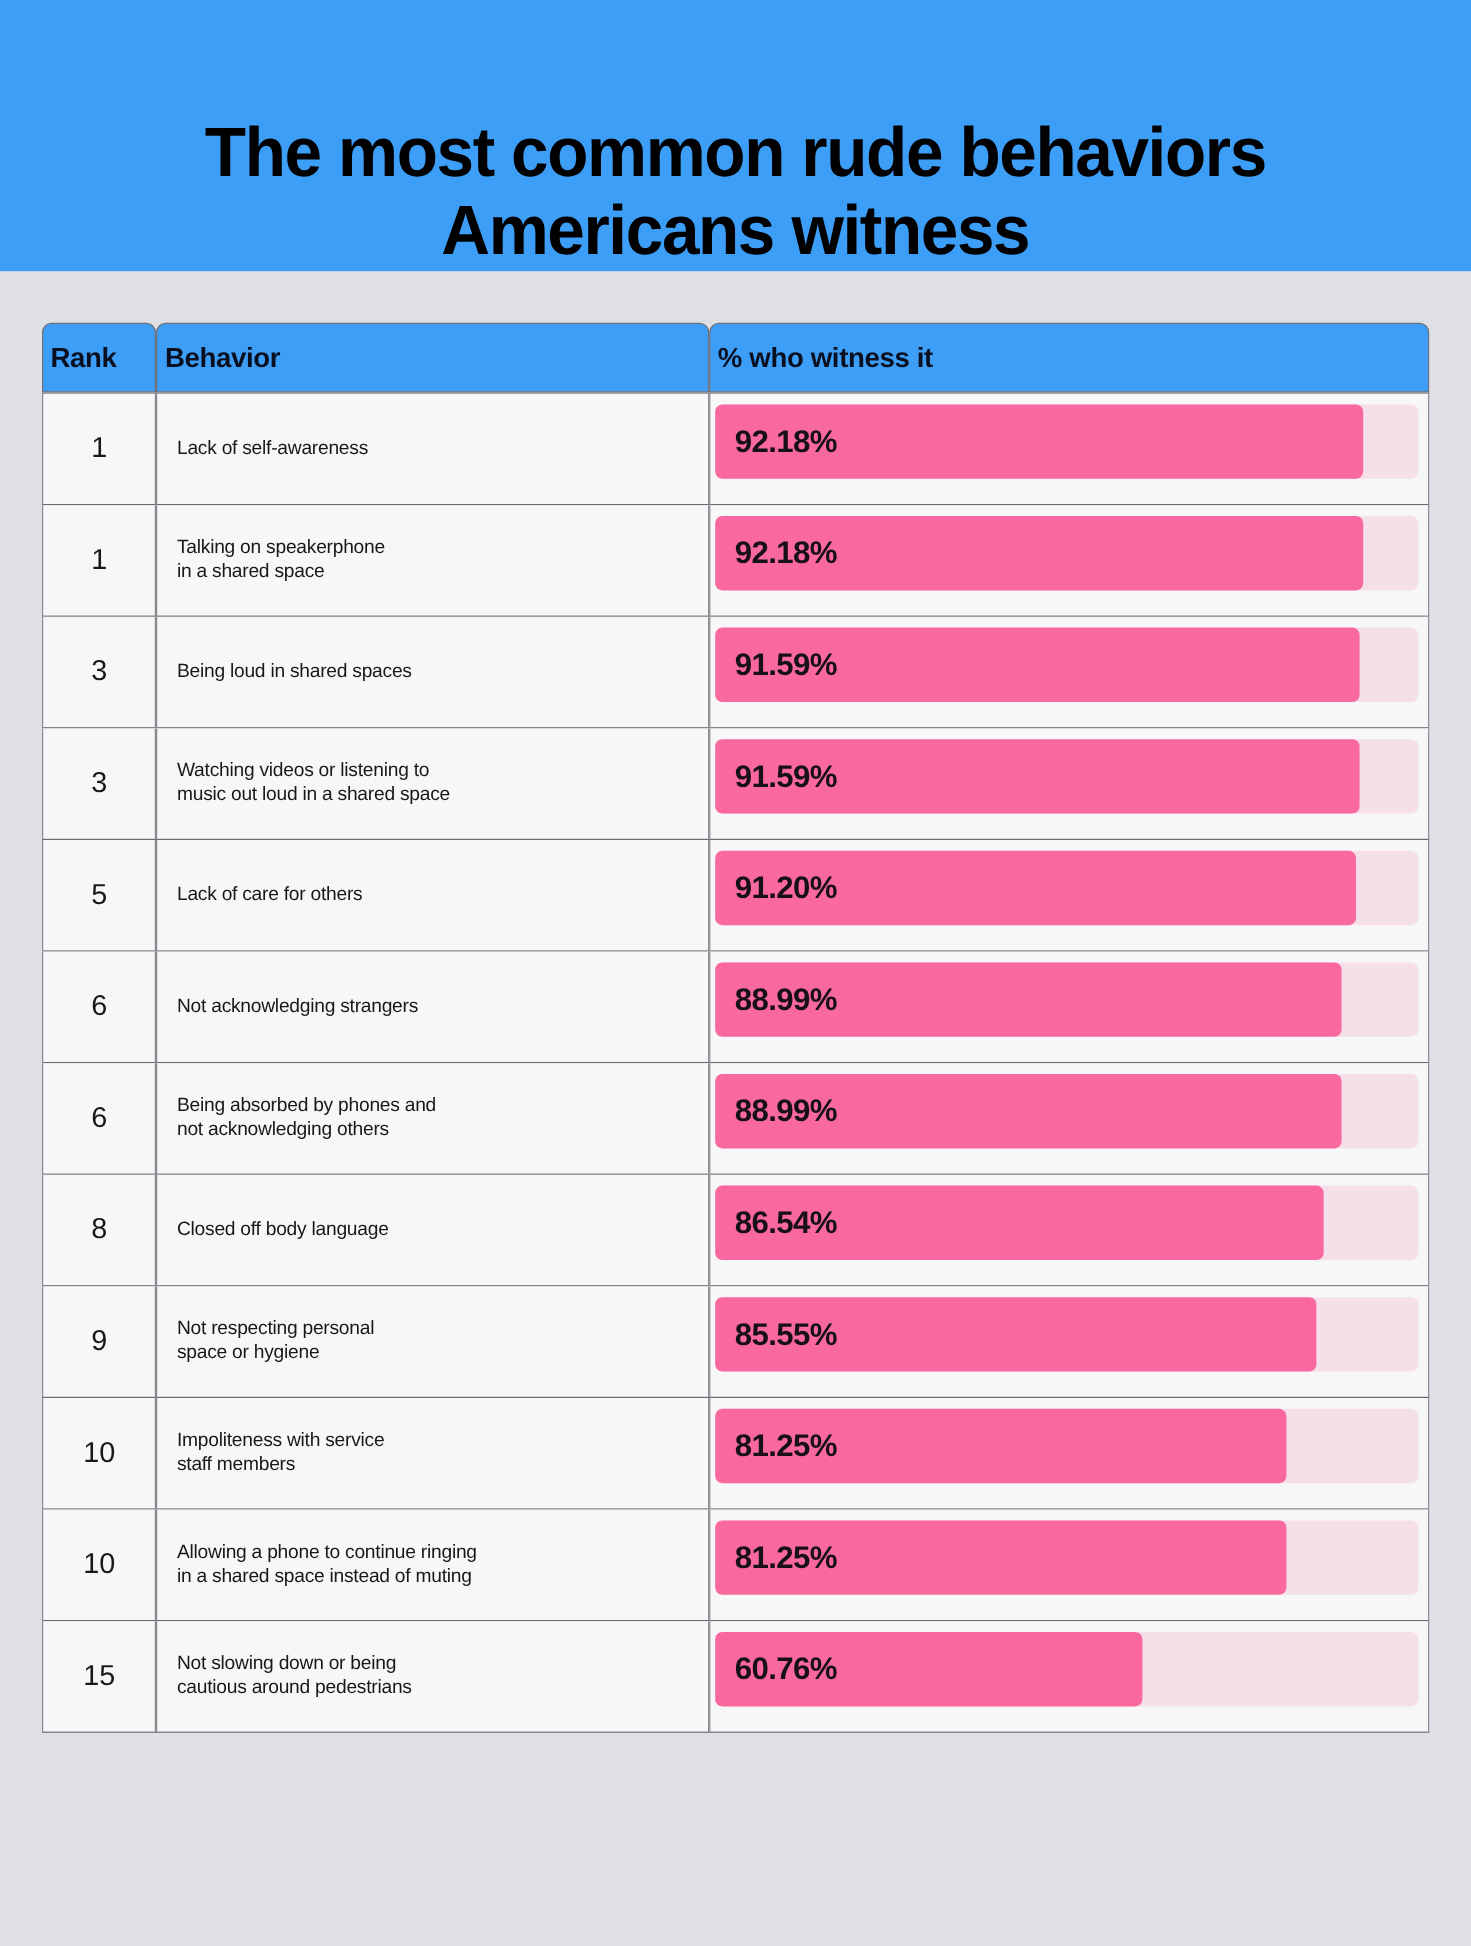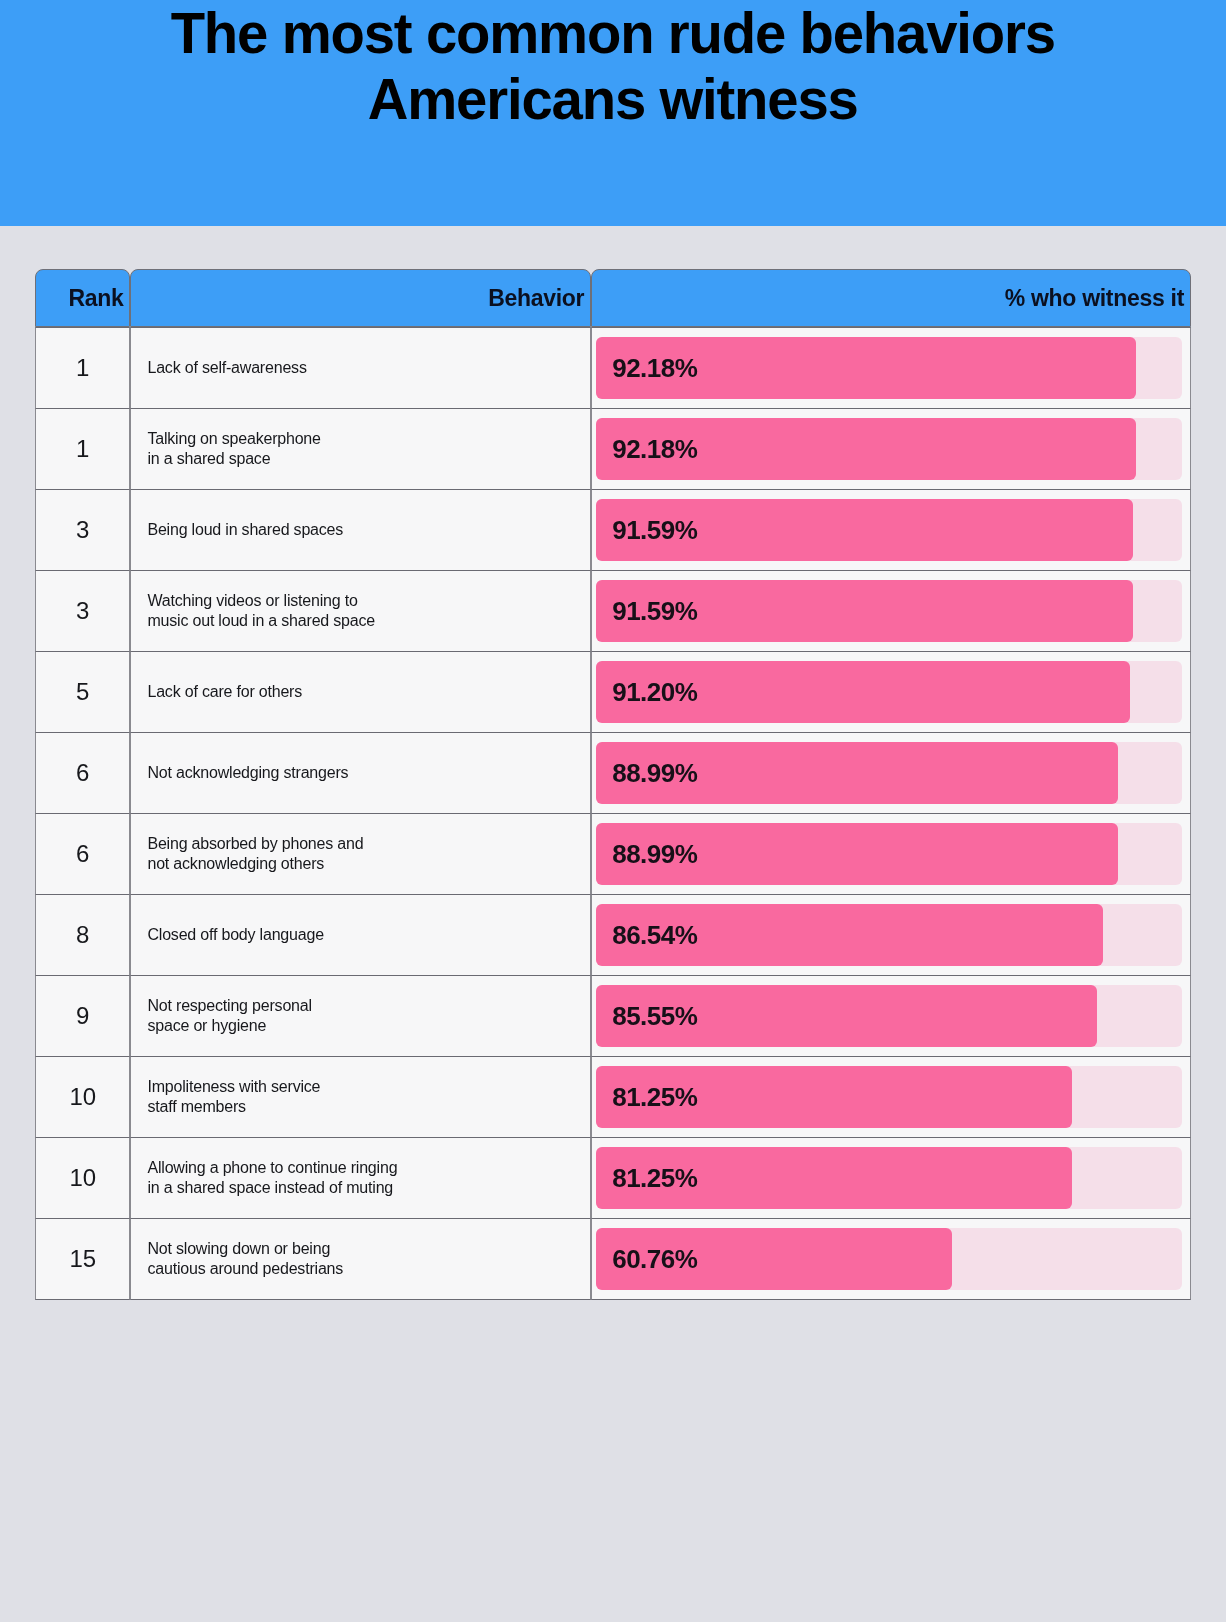--- a/index.html
+++ b/index.html
@@ -15,21 +15,21 @@
   }
 
   
   .banner {
     width: 1226px;
     height: 226px;
     background: #3d9ef7;
     box-sizing: border-box;
     display: flex;
     align-items: center;
-    justify-content: flex-start;
+    justify-content: flex-end;
     flex-direction: column;
     padding: 0 40px;
   }
   .banner-title {
     color: #000000;
     font-size: 58px;
     font-weight: 900;
     line-height: 1.13;
     text-align: center;
     letter-spacing: -1.2px;
@@ -55,21 +55,21 @@
     background: #3d9ef7;
     color: #0b1020;
     font-size: 23px;
     font-weight: 900;
     letter-spacing: -0.3px;
     height: 58px;
     border: 1.5px solid #6f7078;
     border-radius: 8px 8px 0 0;
     padding: 0 6px;
     box-sizing: border-box;
-    text-align: right;
+    text-align: left;
     vertical-align: middle;
   }
   th.col-rank   { width: 92px; }
   th.col-behav  { width: 444px; }
   th.col-pct    { width: 578px; margin-left: 10px; }
 
   
   tbody td {
     background: #f7f7f8;
     border-left: 1.5px solid #8a8a90;
@@ -97,21 +97,21 @@
     letter-spacing: -0.2px;
   }
   td.cell-pct {
     padding: 0;
     position: relative;
   }
 
   
   .bar-track {
     position: relative;
-    margin: 9px 8px 9px 4px;
+    margin: 9px 8px 21px 4px;
     height: 62px;
     background: #f5dfe9;
     border-radius: 6px;
     overflow: visible;
   }
   .bar-fill {
     position: absolute;
     left: 0;
     top: 0;
     bottom: 0;

